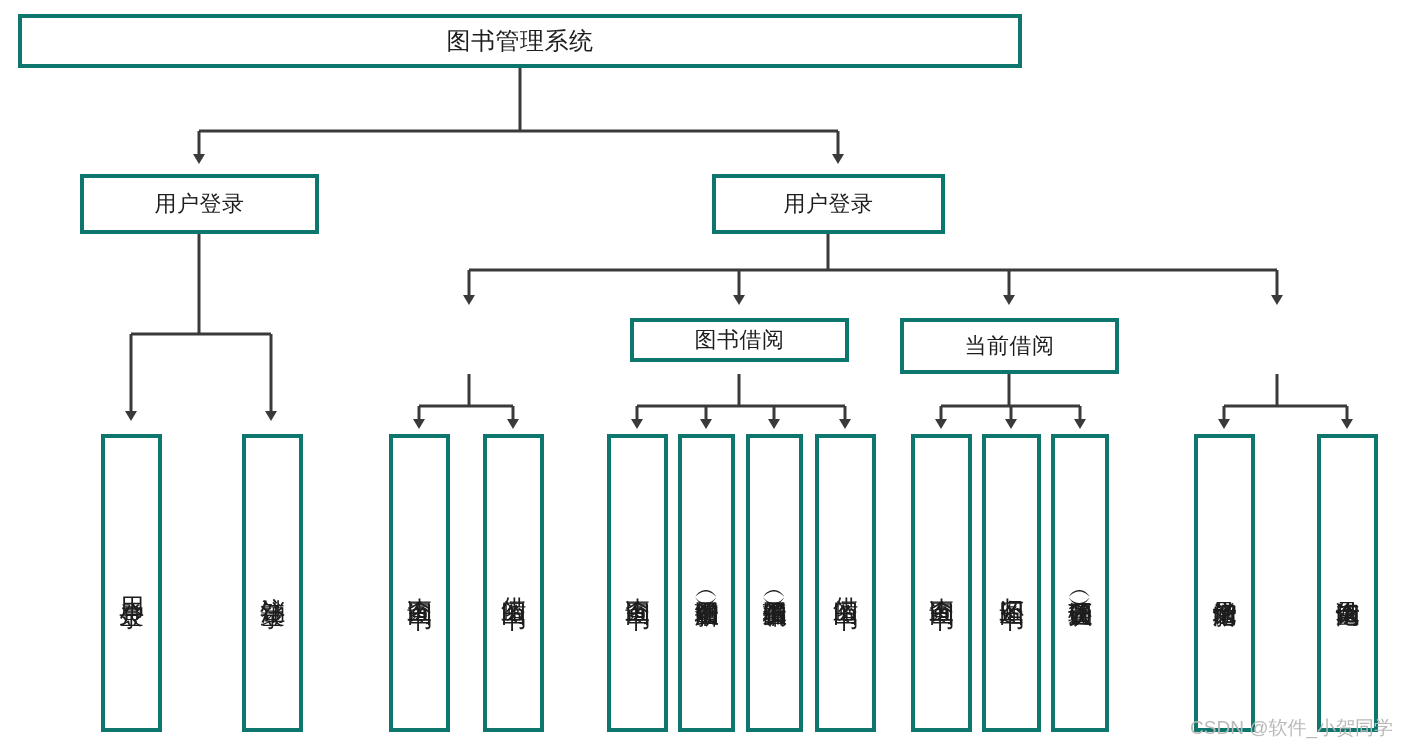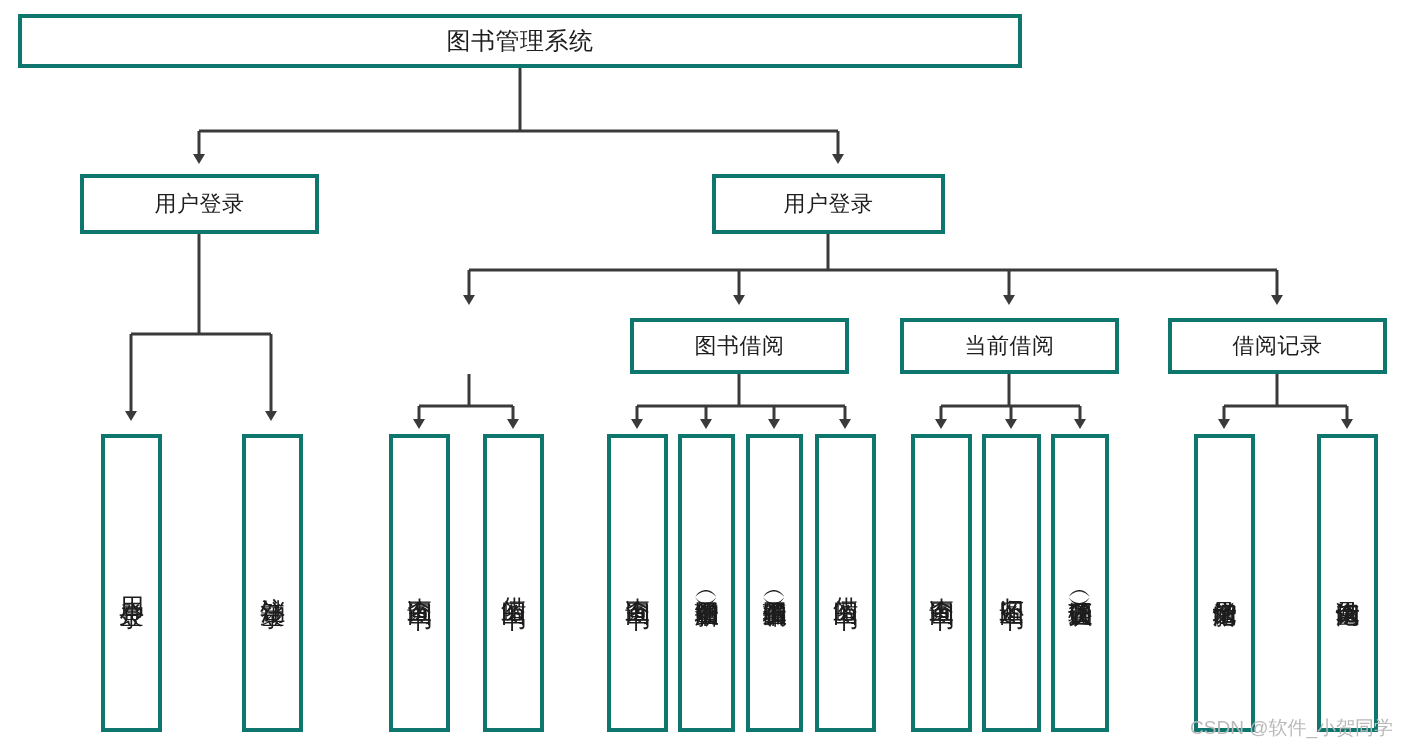--- a/index.html
+++ b/index.html
@@ -134,28 +134,25 @@
     <span class="lbl">图书管理系统</span>
   </div>
 
   <div class="node horiz" style="left:80px; top:174px; width:239px; height:60px;">
     <span class="lbl">用户登录</span>
   </div>
   <div class="node horiz" style="left:712px; top:174px; width:233px; height:60px;">
     <span class="lbl">用户登录</span>
   </div>
 
-  <div class="node horiz" style="left:630px; top:318px; width:219px; height:56px;">
+  <div class="node horiz" style="left:630px; top:318px; width:219px; height:44px;">
     <span class="lbl">图书借阅</span>
   </div>
   <div class="node horiz" style="left:900px; top:318px; width:219px; height:56px;justify-content:center;">
     <span class="lbl">当前借阅</span>
-  </div>
-  <div class="node horiz" style="left:1168px; top:318px; width:219px; height:56px;">
-    <span class="lbl">借阅记录</span>
   </div>
 
   <div class="node leaf" style="left:101px; top:434px; width:61px; height:298px;">
     <span class="lbl">用户登录</span>
   </div>
   <div class="node leaf" style="left:242px; top:434px; width:61px; height:298px;">
     <span class="lbl">注销登录</span>
   </div>
 
   <div class="node leaf" style="left:389px; top:434px; width:61px; height:298px;">

